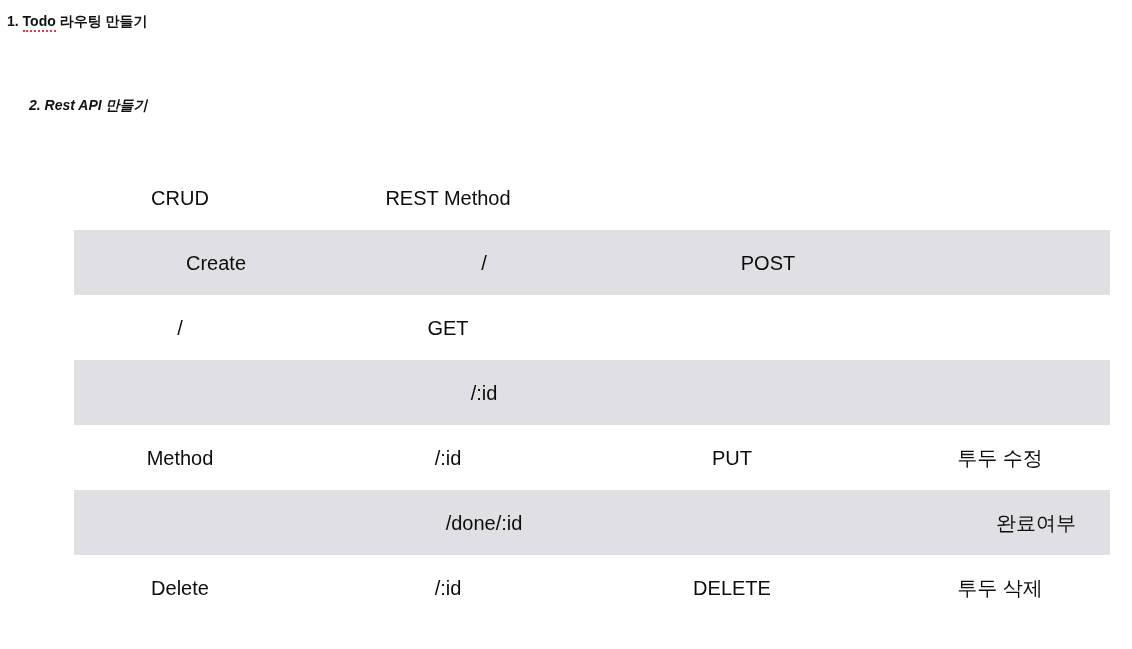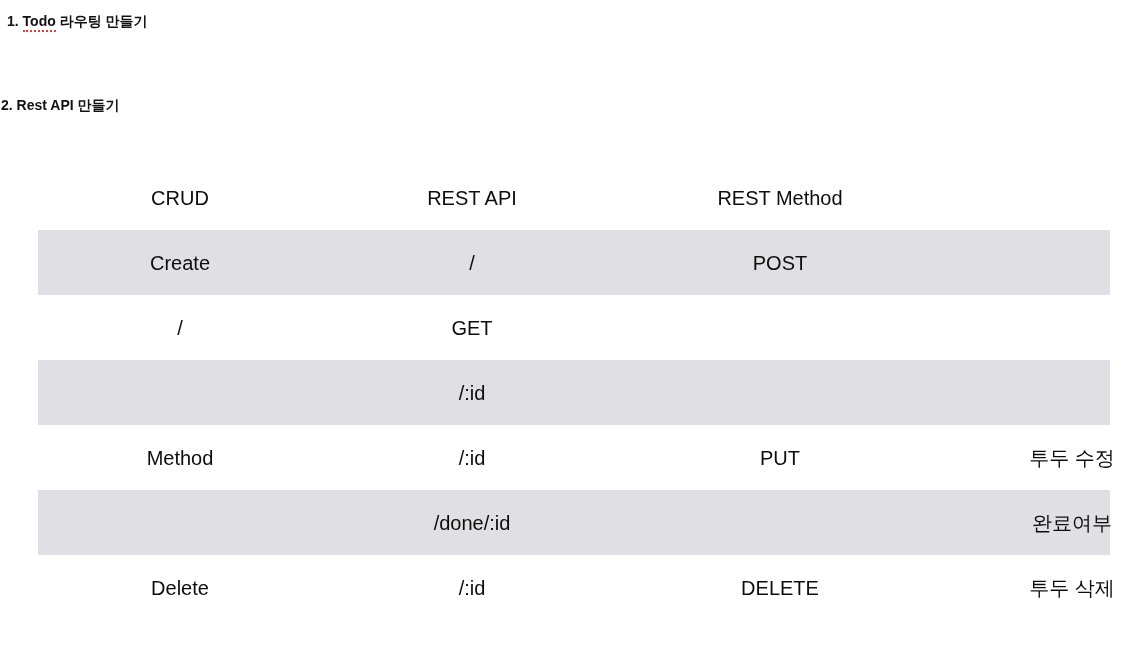--- a/index.html
+++ b/index.html
@@ -13,58 +13,56 @@
   }
   .heading {
     position: absolute;
     font-weight: bold;
     font-size: 14px;
     line-height: 24px;
     color: #111111;
     white-space: pre;
   }
   #heading-1 { left: 7px; top: 9px; }
-  #heading-2 { left: 1px; top: 93px; }
+  #heading-2 { left: 29px; top: 93px; font-style: italic; }
   .misspelled {
     border-bottom: 2px dotted #e23c3c;
     padding-bottom: 1px;
   }
   .api-table {
     position: absolute;
     left: 38px;
     top: 165px;
     width: 1072px;
   }
   .trow {
     display: grid;
     grid-template-columns: 284px 252px 316px 220px;
     height: 65px;
     align-items: center;
     text-align: center;
     font-size: 20px;
     color: #0d0d0d;
-    gap: 24px;
   }
-  .trow.shaded { background: #e0e0e4; }
+  .trow.shaded { background: #e0e0e4; margin-left: 36px; }
   .trow.header { background: #ffffff; }
   .cell { display: block; line-height: 24px; }
 </style>
 </head>
 <body>
 
 <div>
 
   <div id="heading-1" class="heading"><span>1. </span><span class="misspelled">Todo</span><span> 라우팅 만들기</span></div>
 
   <div id="heading-2" class="heading">2. Rest API 만들기</div>
 
   <div class="api-table">
     <div class="trow header">
       <span class="cell">CRUD</span>
-      <span class="cell">REST API</span>
       <span class="cell">REST Method</span>
       <span class="cell"></span>
     </div>
     <div id="table-body">
         <div class="trow shaded">
           <span class="cell">Create</span>
           <span class="cell">/</span>
           <span class="cell">POST</span>
         </div>
         <div class="trow">

